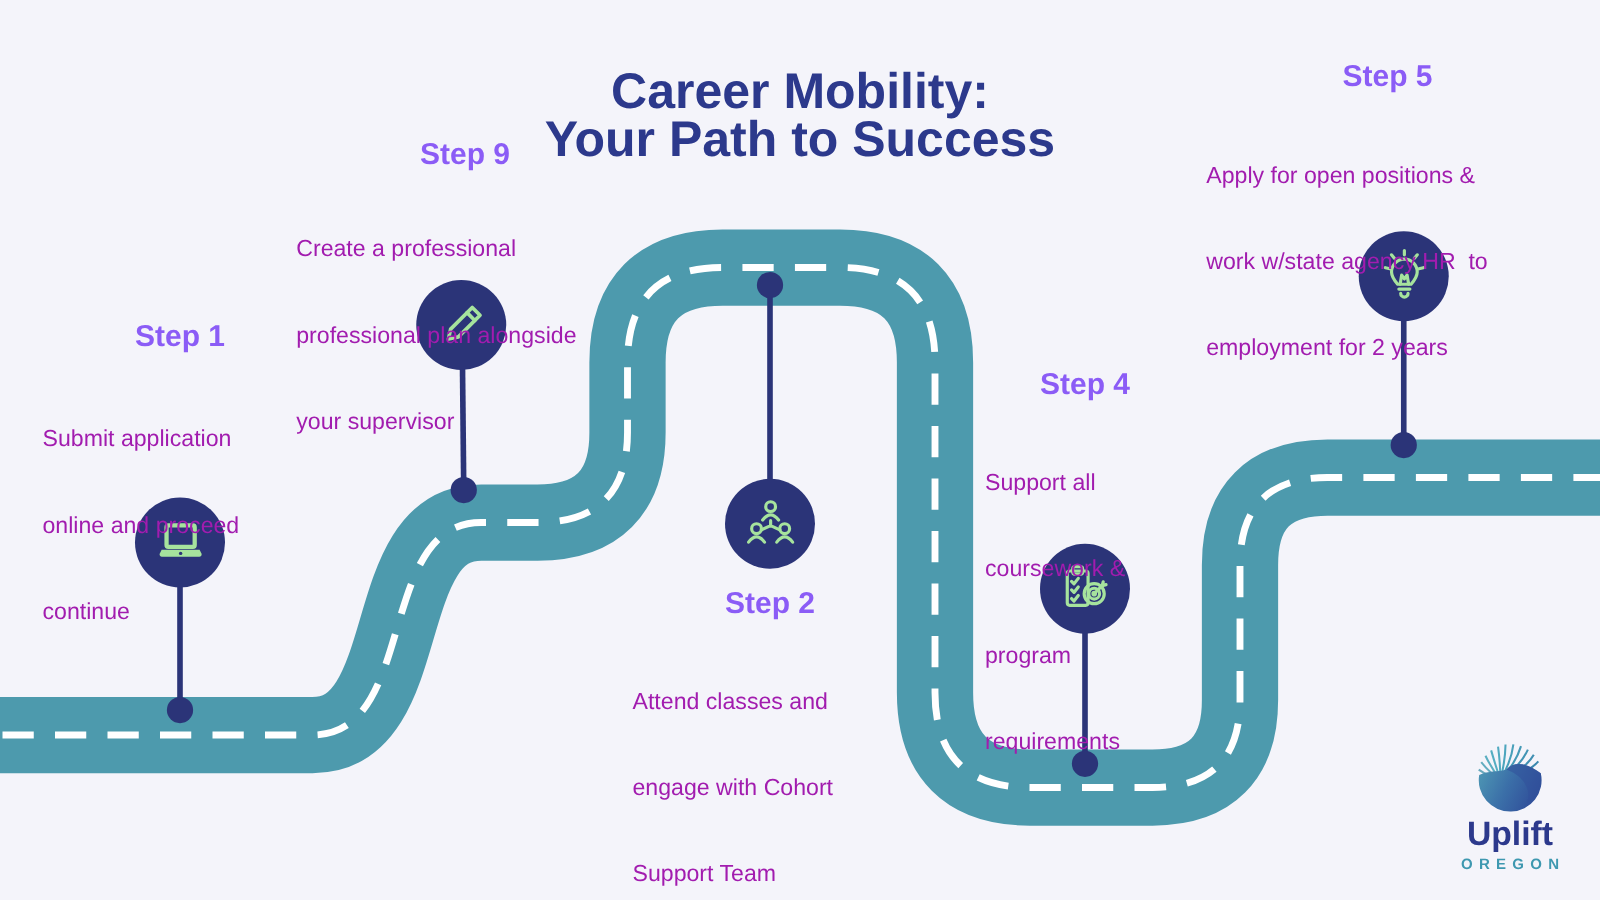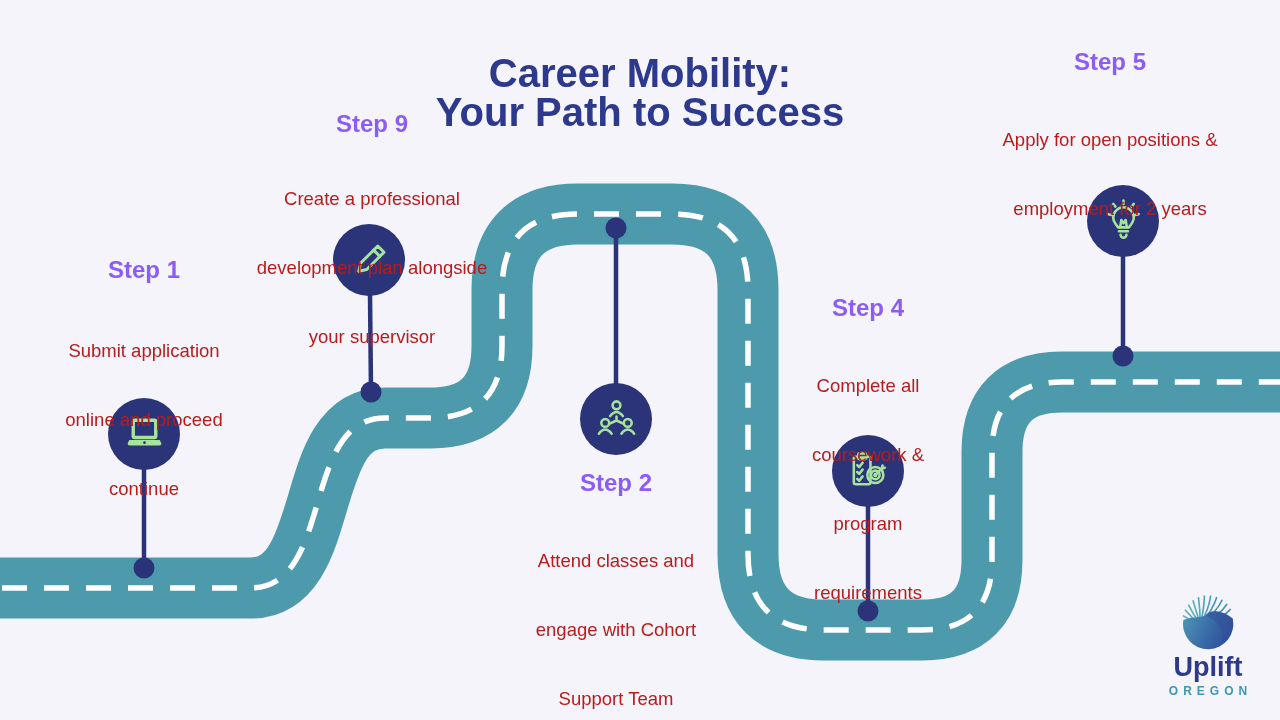--- a/index.html
+++ b/index.html
@@ -12,22 +12,22 @@
   #road-layer{position:absolute;left:0;top:0;z-index:0;}
   .title{
     left:340px;top:24px;width:600px;text-align:center;z-index:3;
     color:#2c398c;font-weight:bold;font-size:40px;line-height:39px;margin-top:30px;
   }
   .step-header{
     position:absolute;width:220px;text-align:center;z-index:3;
     color:#8b5cf6;font-weight:bold;font-size:24px;line-height:28px;
   }
   .step-body{
-    position:absolute;text-align:center;z-index:3;
-    color:#b91c1c;font-weight:500;font-size:18.5px;line-height:23px;
+    position:absolute;z-index:3;
+    color:#a21caf;font-weight:500;font-size:18.5px;line-height:23px;
     white-space:pre-wrap;
   }
   .badge{
     position:absolute;width:72px;height:72px;border-radius:50%;
     background:#2b3478;z-index:2;display:flex;align-items:center;justify-content:center;
   }
   .badge svg{width:47px;height:47px;}
   .logo{position:absolute;left:1128px;top:592px;width:160px;text-align:center;z-index:3;}
   .logo-mark{width:58px;height:58px;margin:0 auto;display:block;}
   .logo-name{color:#2c398c;font-weight:bold;font-size:27px;line-height:30px;margin-top:2px;}
@@ -71,21 +71,21 @@
     <svg viewBox="0 0 48 48">
       <rect x="12.5" y="9.5" width="23" height="17.5" rx="1.5" fill="none" stroke="#a6e39d" stroke-width="3.5"></rect>
       <path d="M8.5 29.5 h31 l1.6 3.2 a1.9 1.9 0 0 1 -1.8 2.5 h-30.6 a1.9 1.9 0 0 1 -1.8 -2.5 z" fill="#a6e39d"></path>
       <circle cx="24" cy="32.4" r="1.4" fill="#2b3478"></circle>
     </svg>
   </div>
 
   <div class="step-header" style="left:262px;top:110px;">Step 9</div>
   <div class="step-body" style="left:237px;top:141px;width:270px;">
     <div>Create a professional</div>
-    <div>development plan alongside</div>
+    <div>professional plan alongside</div>
     <div>your supervisor</div>
   </div>
   <div class="badge" style="left:333px;top:224px;">
     <svg viewBox="0 0 48 48">
       <g transform="rotate(45 24 24)" fill="none" stroke="#a6e39d" stroke-width="3" stroke-linejoin="round" stroke-linecap="round">
         <path d="M19.5 7.5 h9 v25 l-4.5 7 l-4.5 -7 z"></path>
         <line x1="19.5" y1="13.5" x2="28.5" y2="13.5"></line>
       </g>
     </svg>
   </div>
@@ -105,21 +105,21 @@
         <path d="M6 38.5 q6.5 -8.5 13 0"></path>
         <circle cx="35.5" cy="27.5" r="4"></circle>
         <path d="M29 38.5 q6.5 -8.5 13 0"></path>
         <path d="M24 21 v4 M24 25 l-7.5 3.5 M24 25 l7.5 3.5"></path>
       </g>
     </svg>
   </div>
 
   <div class="step-header" style="left:758px;top:294px;">Step 4</div>
   <div class="step-body" style="left:788px;top:328px;width:160px;">
-    <div>Complete all</div>
+    <div>Support all</div>
     <div>coursework &amp;</div>
     <div>program</div>
     <div>requirements</div>
   </div>
   <div class="badge" style="left:832px;top:435px;">
     <svg viewBox="0 0 48 48">
       <g fill="none" stroke="#a6e39d" stroke-width="2.6" stroke-linecap="round" stroke-linejoin="round">
         <rect x="9" y="9" width="17" height="28" rx="2"></rect>
         <rect x="13.5" y="5.5" width="8" height="6" rx="1.5"></rect>
         <path d="M12.5 17.5 l2 2 l3.5 -4.5"></path>
@@ -129,20 +129,21 @@
         <circle cx="31" cy="27.5" r="4.4"></circle>
         <circle cx="31" cy="27.5" r="1" fill="#a6e39d"></circle>
         <path d="M31 27.5 l6.5 -6.5 M37.5 21 l0.9 -3.2 M37.5 21 l3.2 -0.9"></path>
       </g>
     </svg>
   </div>
 
   <div class="step-header" style="left:1000px;top:48px;">Step 5</div>
   <div class="step-body" style="left:965px;top:82px;width:290px;">
     <div>Apply for open positions &amp;</div>
+    <div>work w/state agency HR  to</div>
     <div>employment for 2 years</div>
   </div>
   <div class="badge" style="left:1087px;top:185px;">
     <svg viewBox="0 0 48 48">
       <g fill="none" stroke="#a6e39d" stroke-width="2.6" stroke-linecap="round" stroke-linejoin="round">
         <path d="M18.5 30 c-3 -3.5 -5 -6 -5 -10 a10.5 10.5 0 0 1 21 0 c0 4 -2 6.5 -5 10 z"></path>
         <path d="M20.5 30 l1.3 -7.5 2.2 3.2 2.2 -3.2 1.3 7.5"></path>
         <line x1="19.5" y1="34" x2="28.5" y2="34"></line>
         <path d="M21 37.5 a3 3 0 0 0 6 0"></path>
         <path d="M24 2.5 v3.5 M13.5 6 l2.3 2.8 M34.5 6 l-2.3 2.8 M8.5 16.5 l3.6 0.9 M39.5 16.5 l-3.6 0.9"></path>

